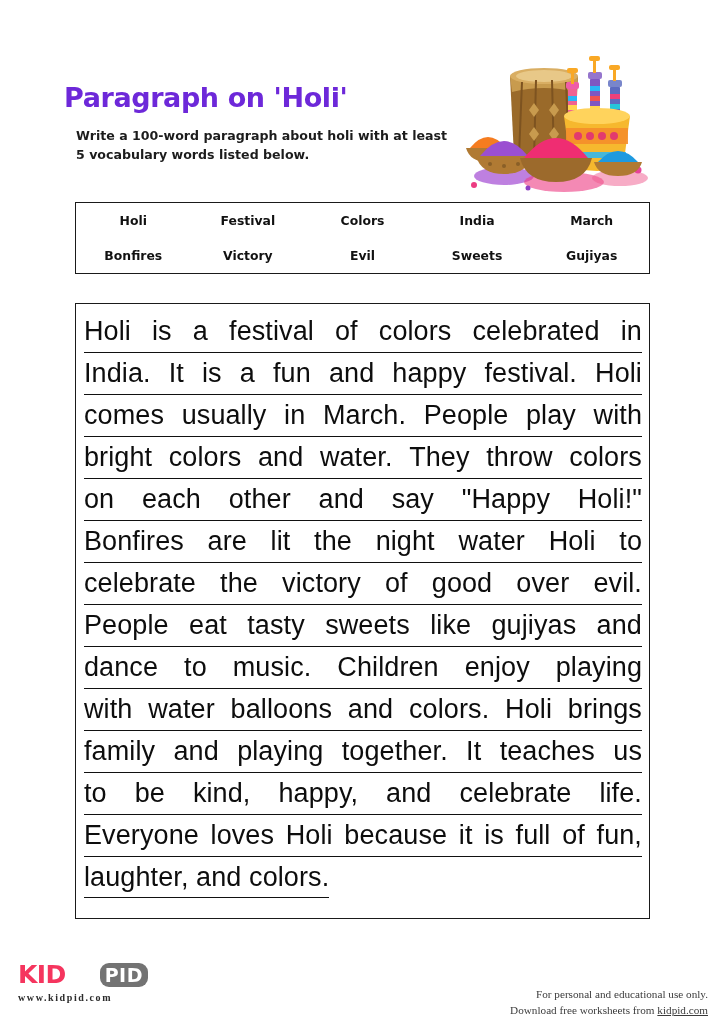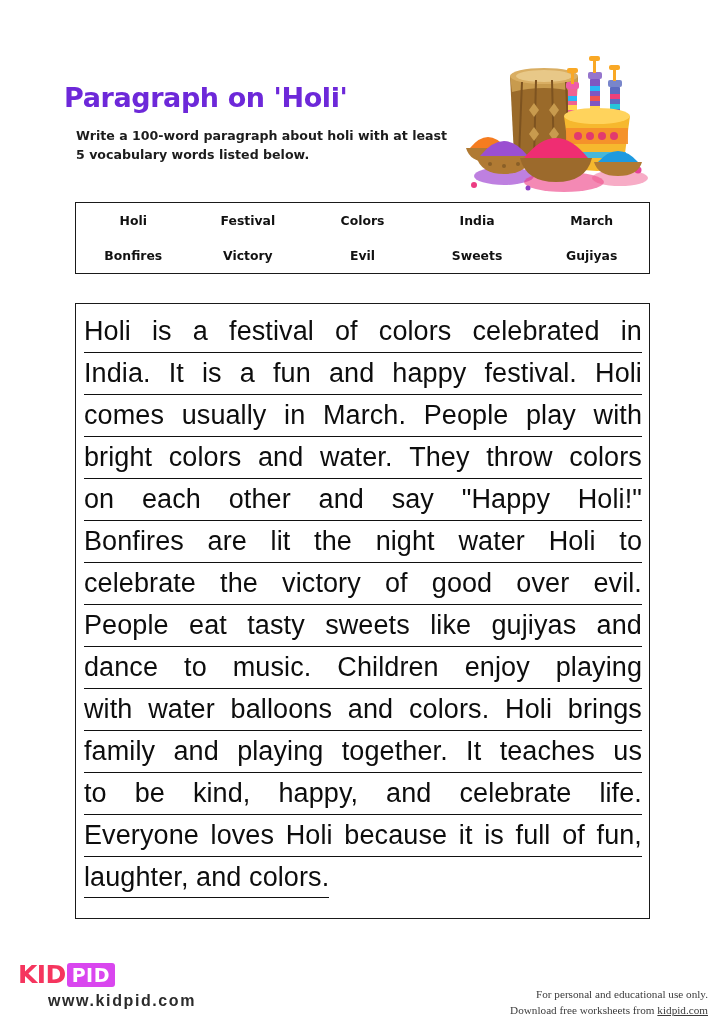--- a/index.html
+++ b/index.html
@@ -136,49 +136,49 @@
   }
   #brand-logo {
     position: absolute;
     left: 18px;
     top: 12px;
   }
   #logo-mark {
     display: flex;
     align-items: center;
     height: 26px;
+    gap: 33px;
   }
   #logo-kid {
     font-size: 25px;
     font-weight: 900;
     color: #f5355e;
     letter-spacing: -0.6px;
     font-family: "DejaVu Sans", sans-serif;
     line-height: 26px;
   }
   #logo-pid {
     font-size: 19px;
     font-weight: 900;
     color: #ffffff;
-    background: #d946ef;
-    border-radius: 3px;
+    background: #737373;
+    border-radius: 9px;
     padding: 2px 5px 2px 5px;
     letter-spacing: 0.5px;
     font-family: "DejaVu Sans", sans-serif;
     line-height: 20px;
     margin-left: 1px;
   }
   #logo-url {
     margin-top: 4px;
-    font-size: 16px;
+    font-size: 10px;
     font-weight: bold;
     color: #2b2b2b;
     letter-spacing: 1.6px;
-    font-family: Liberation Sans, sans-serif;
-    margin-left: 30px;
+    font-family: Liberation Serif, serif;
   }
   #footer-notice {
     position: absolute;
     right: 16px;
     top: 16px;
     text-align: right;
     font-size: 11.2px;
     line-height: 16px;
     color: #3b3b3b;
     font-family: "Liberation Serif", serif;

